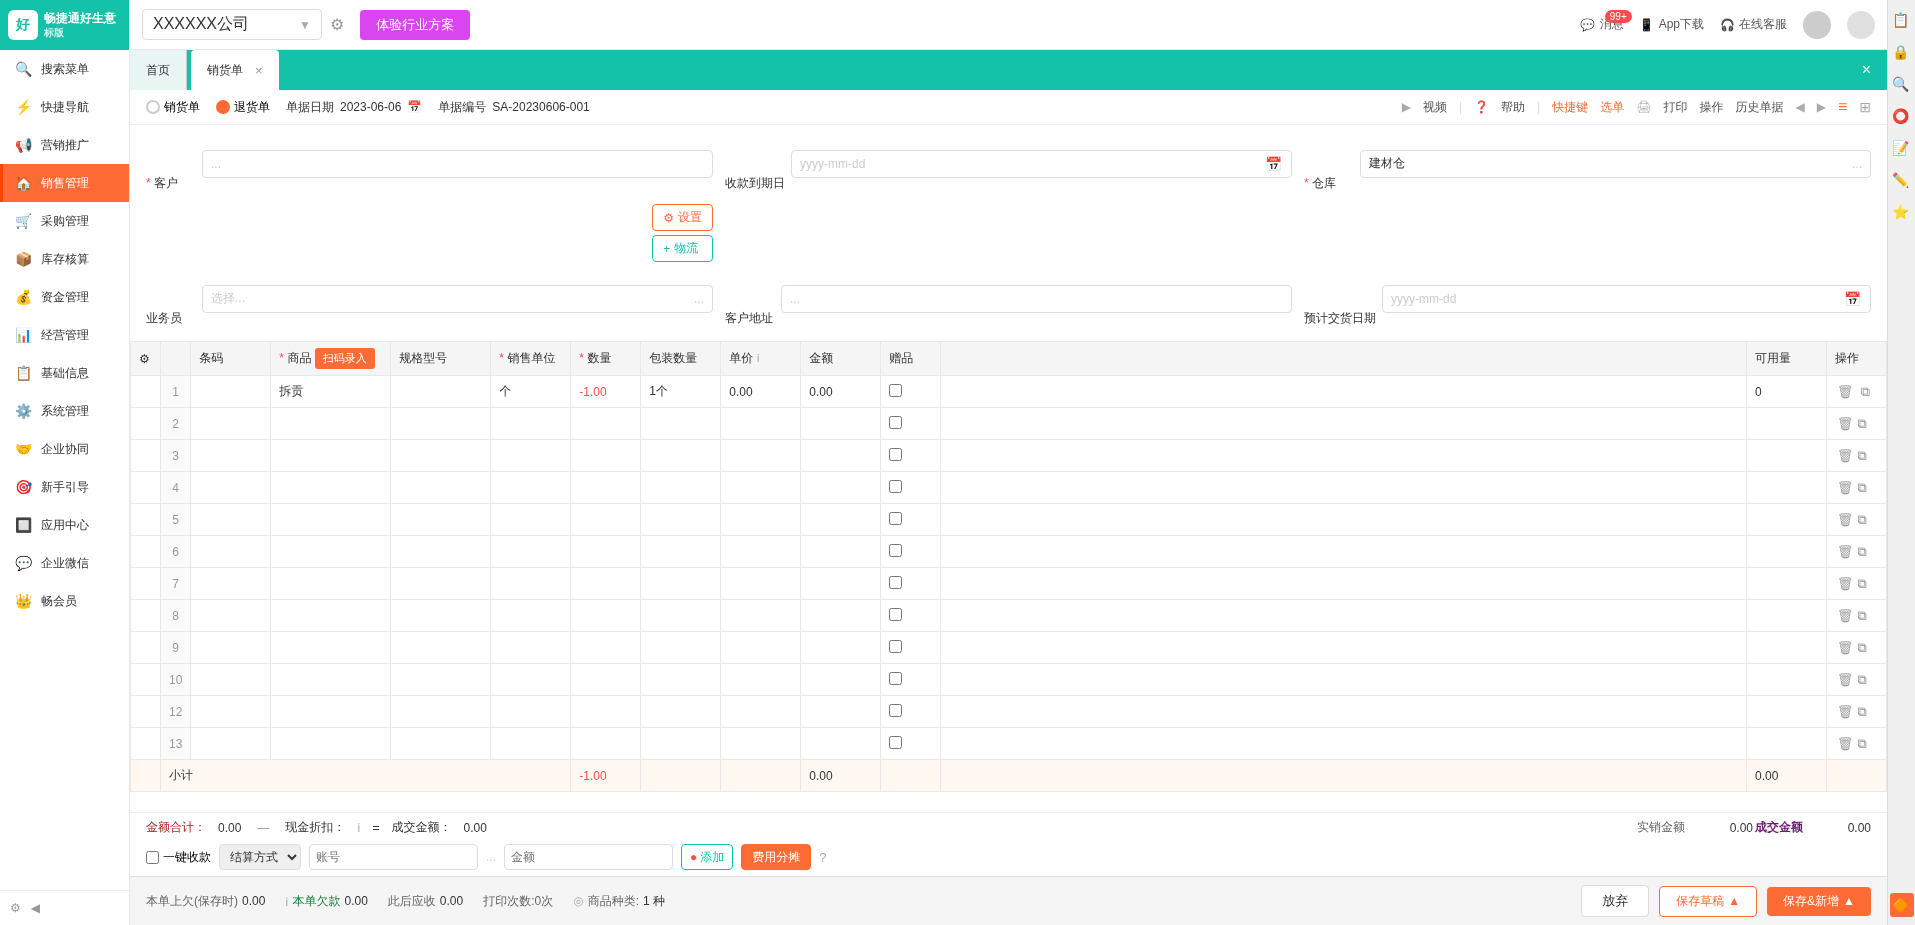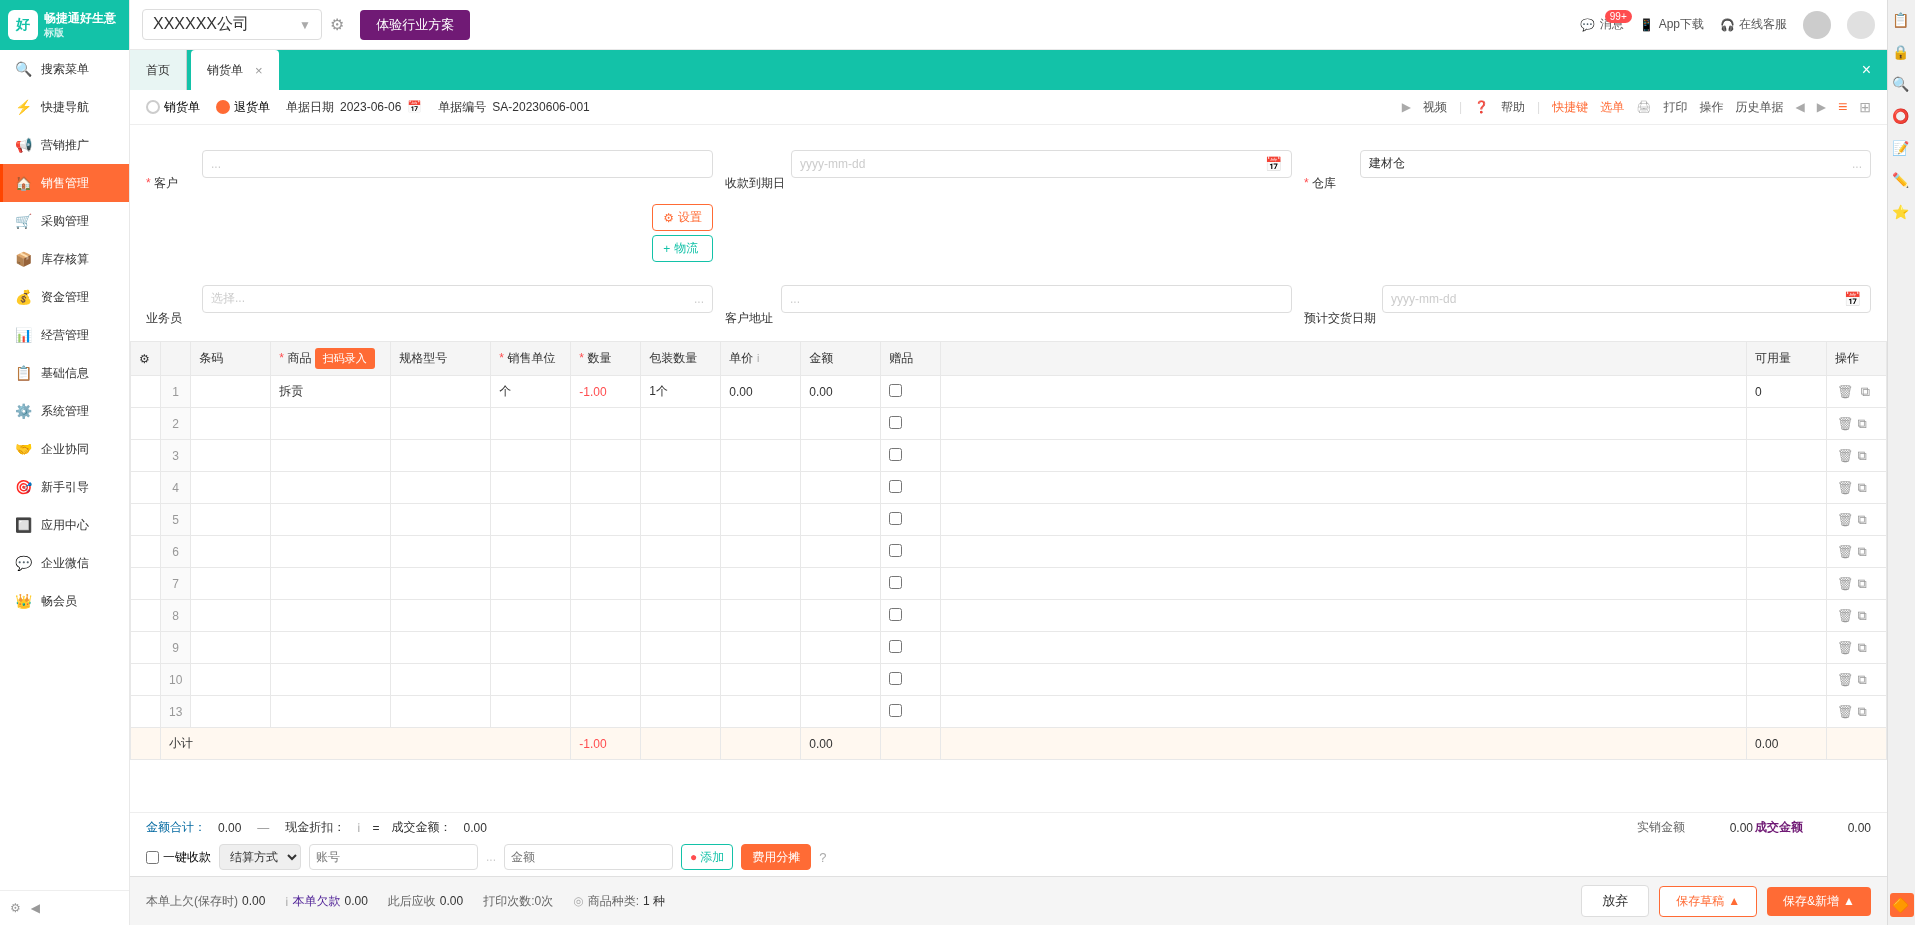--- a/index.html
+++ b/index.html
@@ -16,21 +16,21 @@
     .sidebar-item .item-label { font-size: 12px; }
     .sidebar-bottom { margin-top: auto; display: flex; padding: 10px; gap: 10px; border-top: 1px solid #eee; }
 
     
     .main { flex: 1; display: flex; flex-direction: column; height: 925px; overflow: hidden; }
 
     
     .topbar { height: 50px; background: #fff; display: flex; align-items: center; padding: 0 12px; border-bottom: 1px solid #e8e8e8; gap: 8px; }
     .company-selector { display: flex; align-items: center; gap: 6px; border: 1px solid #ddd; border-radius: 4px; padding: 4px 10px; min-width: 180px; cursor: pointer; }
     .company-name { flex: 1; font-size: 16px; color: #333; }
-    .topbar-btn-trial { background: #701a75; color: #fff; border: none; border-radius: 4px; padding: 6px 16px; cursor: pointer; font-size: 13px; margin-left: 8px; }
+    .topbar-btn-trial { background: #d946ef; color: #fff; border: none; border-radius: 4px; padding: 6px 16px; cursor: pointer; font-size: 13px; margin-left: 8px; }
     .topbar-right { margin-left: auto; display: flex; align-items: center; gap: 16px; }
     .topbar-icon-item { display: flex; align-items: center; gap: 4px; cursor: pointer; color: #555; font-size: 12px; position: relative; }
     .badge { background: #ff4d4f; color: #fff; border-radius: 8px; padding: 1px 5px; font-size: 10px; position: absolute; top: -6px; right: -8px; }
     .avatar { width: 28px; height: 28px; border-radius: 50%; background: #ccc; }
     .tab-item { padding: 0 16px; height: 40px; display: flex; align-items: center; gap: 6px; cursor: pointer; font-size: 13px; color: #555; border-right: 1px solid #ccc; }
     .tab-item.active { background: #fff; color: #13c2a8; border-bottom: 2px solid #13c2a8; }
     .radio-label { display: flex; align-items: center; gap: 4px; cursor: pointer; }
     .radio-circle { width: 14px; height: 14px; border-radius: 50%; border: 2px solid #ccc; display: inline-block; }
     .radio-circle.checked { border-color: #ff6b35; background: #ff6b35; }
     .memo-input { border: 1px solid #ddd; border-radius: 4px; padding: 4px 8px; width: 400px; height: 28px; background: #fff; }
@@ -531,20 +531,36 @@
             <td></td>
             <td></td>
             <td></td>
           <td><input type="checkbox" style=""></td>
           <td></td>
             <td></td>
           <td><button class="table-icon-btn">🗑</button><button class="table-icon-btn">⧉</button></td>
         </tr>
         <tr>
           <td></td>
+            <td class="row-num">12</td>
+          <td></td>
+            <td></td>
+            <td></td>
+            <td></td>
+          <td></td>
+            <td></td>
+            <td></td>
+            <td></td>
+          <td><input type="checkbox" style=""></td>
+          <td></td>
+            <td></td>
+          <td><button class="table-icon-btn">🗑</button><button class="table-icon-btn">⧉</button></td>
+        </tr>
+        <tr>
+          <td></td>
             <td class="row-num">13</td>
           <td></td>
             <td></td>
             <td></td>
             <td></td>
           <td></td>
             <td></td>
             <td></td>
             <td></td>
           <td><input type="checkbox" style=""></td>
@@ -564,21 +580,21 @@
           <td></td>
           <td>0.00</td>
           <td></td>
         </tr>
       </tbody>
     </table>
   </div>
 
   <div class="bottom-area">
     <div class="total-row">
-      <span style="color:#0369a1;">金额合计：</span>
+      <span style="color:#b91c1c;">金额合计：</span>
       <span style="color:#333;font-weight:500;">0.00</span>
       <span class="dash">—</span>
       <span style="color:#333;">现金折扣：</span>
       <span style="color:#aaa;cursor:pointer;">ℹ</span>
       <span style="color:#333;">=</span>
       <span style="color:#333;">成交金额：</span>
       <span style="color:#333;font-weight:500;">0.00</span>
 
       <div style="margin-left:auto;display:flex;flex-direction:row;gap:2px;text-align:right;">
         <div style="display:flex;gap:8px;align-items:center;">
@@ -613,21 +629,21 @@
   </div>
 
   <div class="footer-bar">
     <div class="footer-info">
       <div class="info-item">
         <span style="color:#666;">本单上欠(保存时)</span>
         <span style="color:#333;font-weight:500;">0.00</span>
       </div>
       <div class="info-item">
         <span style="color:#aaa;cursor:pointer;">ℹ</span>
-        <span style="color:#4c1d95;">本单欠款</span>
+        <span style="color:#15803d;">本单欠款</span>
         <span style="color:#333;font-weight:500;">0.00</span>
       </div>
       <div class="info-item">
         <span style="color:#666;">此后应收</span>
         <span style="color:#333;font-weight:500;">0.00</span>
       </div>
       <div class="info-item">
         <span style="color:#666;">打印次数:0次</span>
       </div>
       <div class="info-item">

